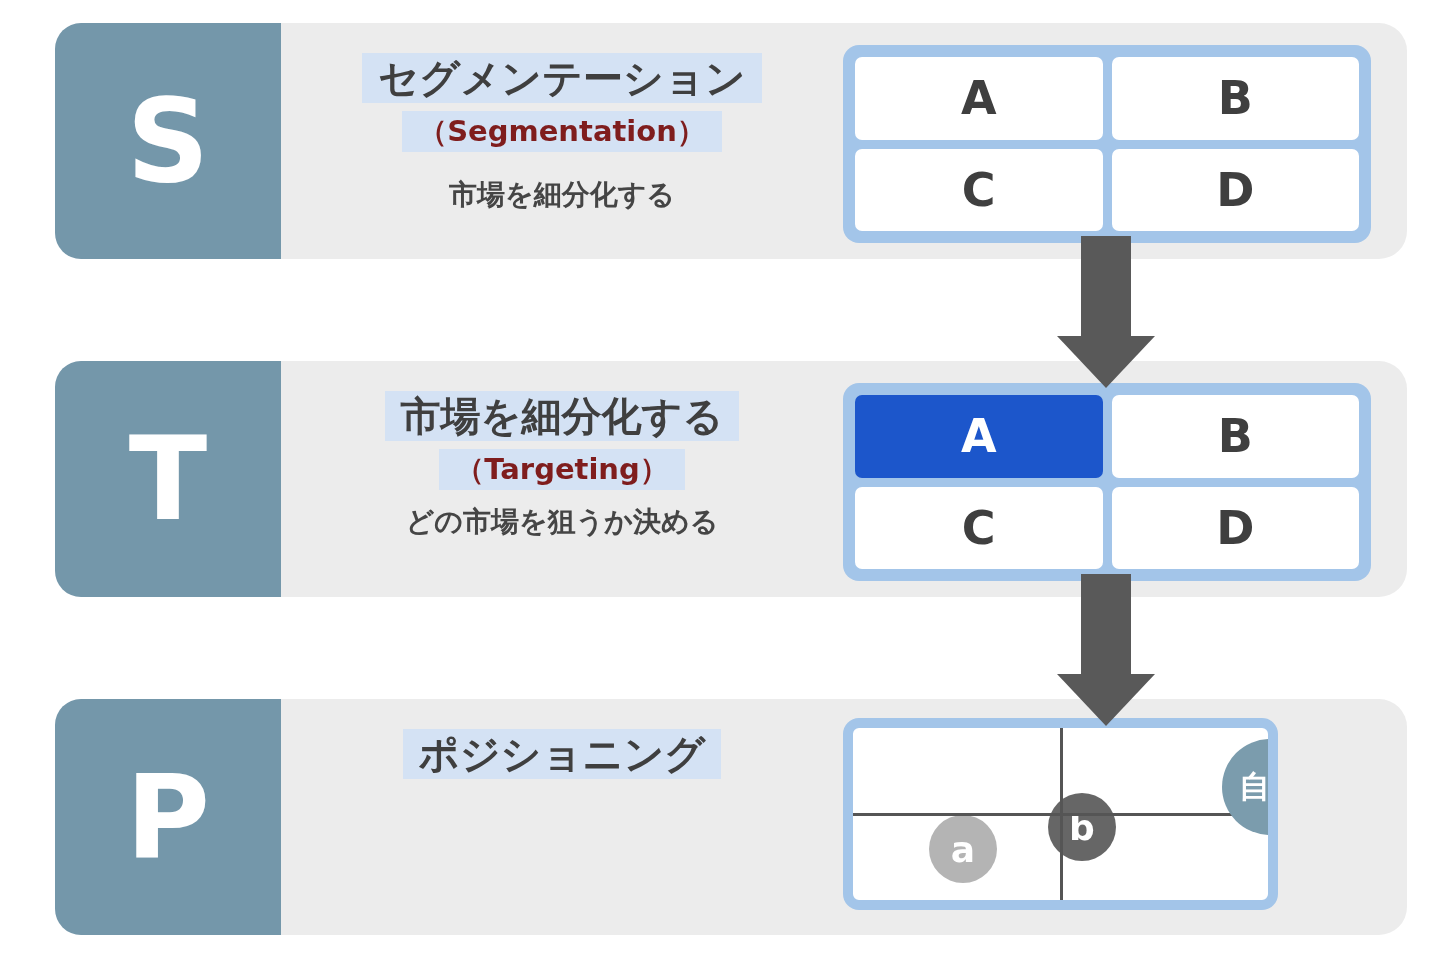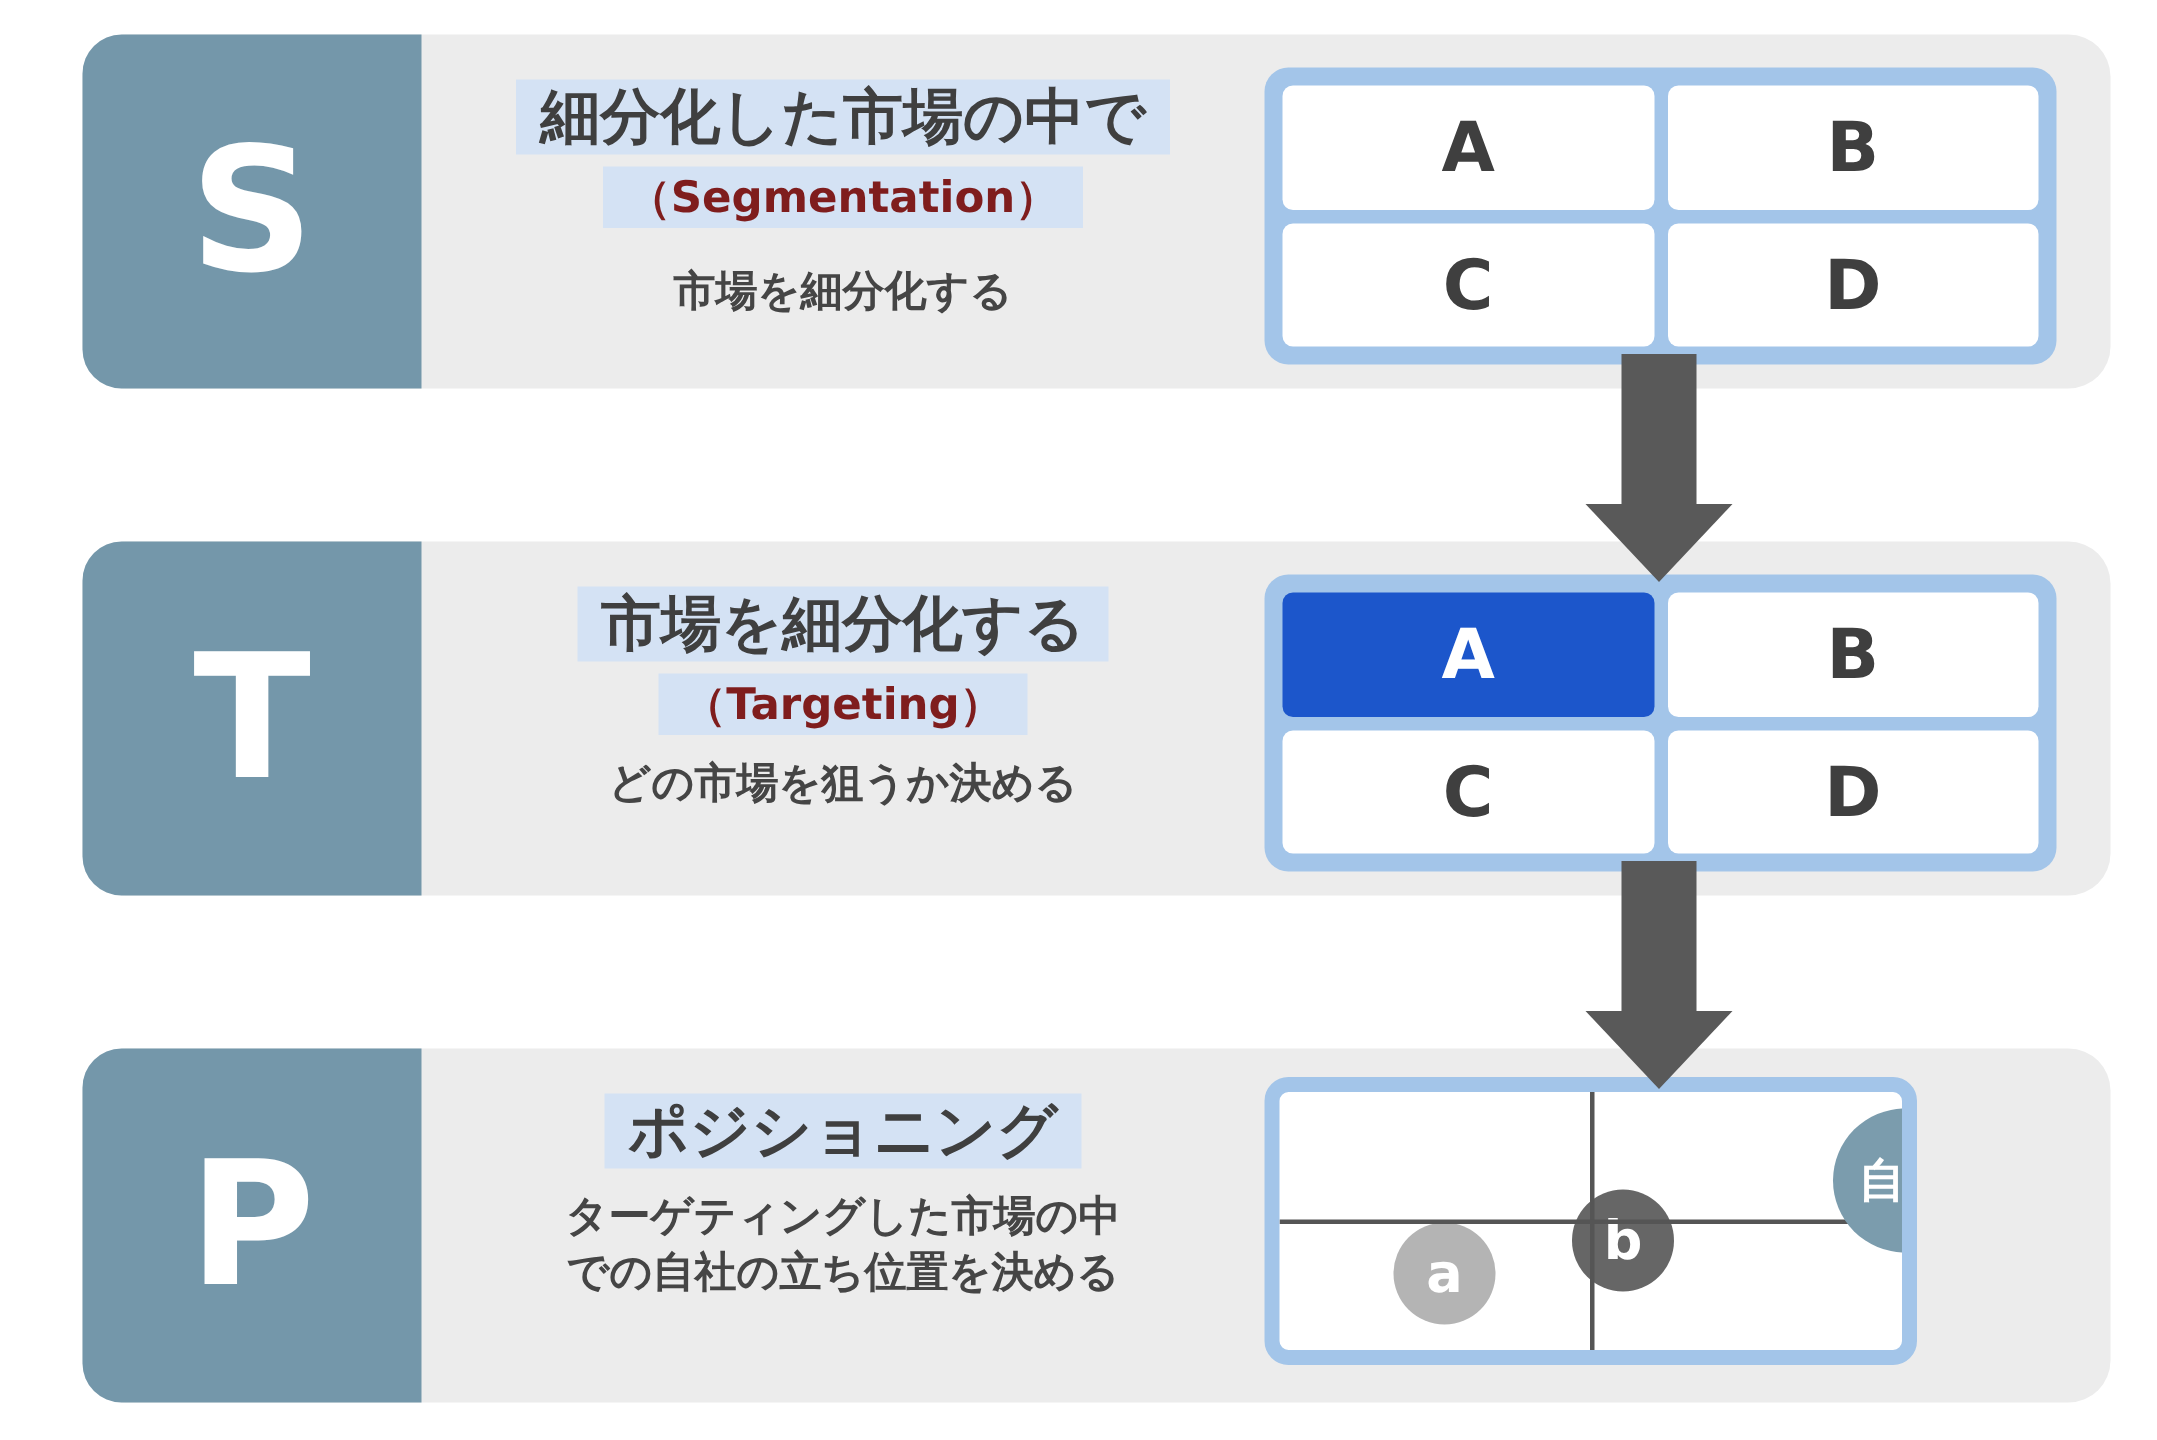--- a/index.html
+++ b/index.html
@@ -55,21 +55,21 @@
 </head>
 <body>
 
 <div class="canvas">
 
   <section class="row row-1">
     <div class="letter-block">
       <span class="letter">S</span>
     </div>
     <div class="text-col">
-      <div class="title hl">細分化した市場の中で</div>
+      <div class="title hl">セグメンテーション</div>
       <div class="subtitle hl">（Segmentation）</div>
       <div class="desc desc-lg-gap">
         <div>市場を細分化する</div>
       </div>
     </div>
     <div class="grid">
       <div class="cell">A</div>
       <div class="cell">B</div>
       <div class="cell">C</div>
       <div class="cell">D</div>
@@ -104,24 +104,20 @@
     <div class="arrow-shaft"></div>
     <div class="arrow-head"></div>
   </div>
 
   <section class="row row-3">
     <div class="letter-block">
       <span class="letter">P</span>
     </div>
     <div class="text-col">
       <div class="title hl">ポジショニング</div>
-      <div class="desc">
-        <div>ターゲティングした市場の中</div>
-        <div>での自社の立ち位置を決める</div>
-      </div>
     </div>
     <div class="matrix">
       <div class="axis-v"></div>
       <div class="axis-h"></div>
       <div class="pt pt-own">
         <span>自社</span>
       </div>
       <div class="pt pt-b">
         <span>b</span>
       </div>

